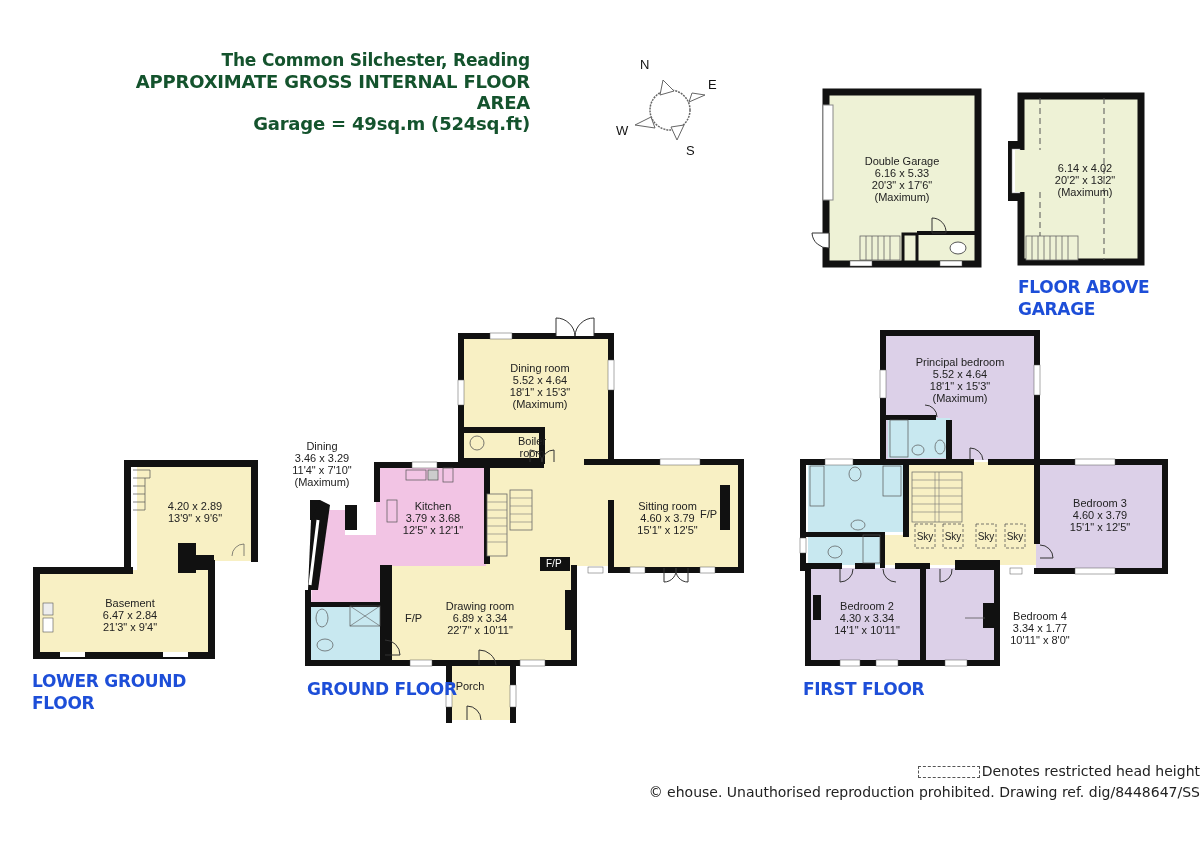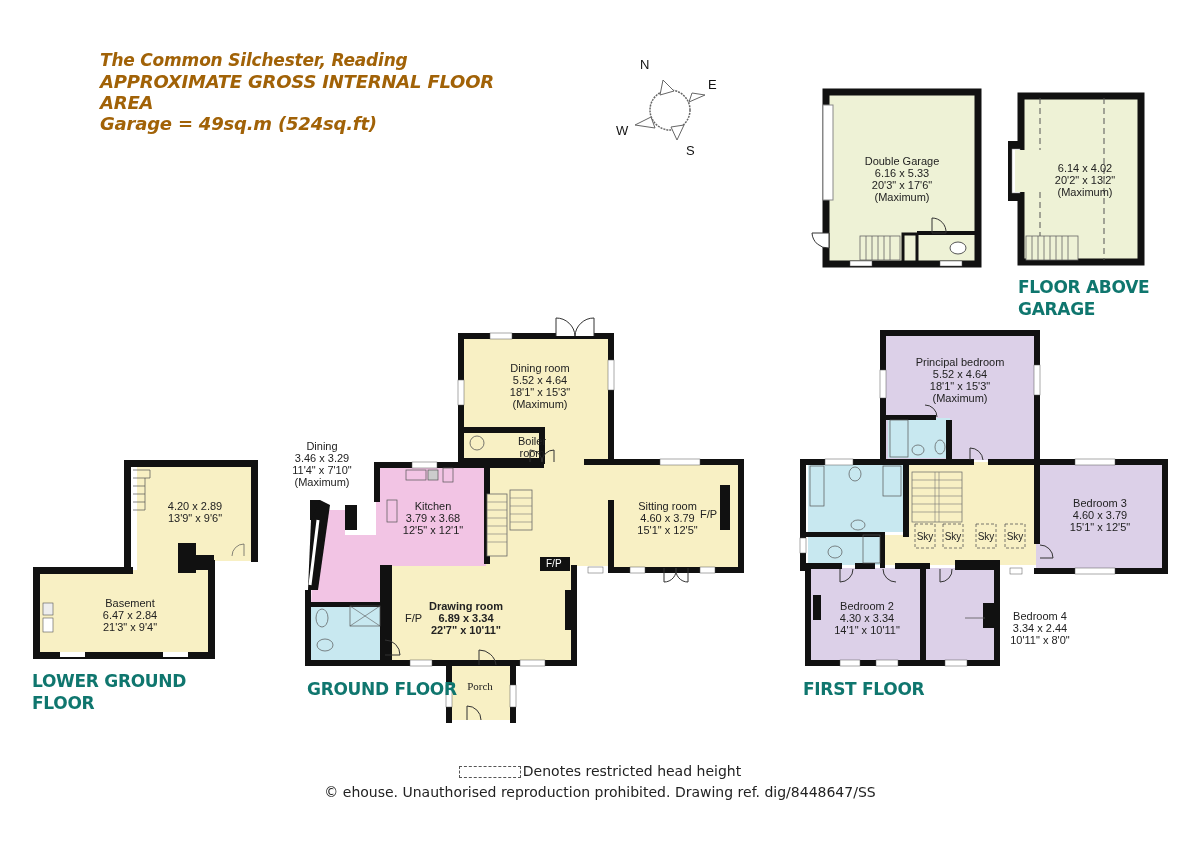--- a/index.html
+++ b/index.html
@@ -1,23 +1,23 @@
 <!DOCTYPE html>
 <html><head>
 <meta charset="utf-8">
 <style>
   html,body{margin:0;padding:0;background:#fff;}
   body{width:1200px;height:848px;position:relative;overflow:hidden;font-family:"DejaVu Sans",sans-serif;color:#111;}
   .abs{position:absolute;}
-  .title{position:absolute;left:100px;top:50px;width:430px;text-align:left;font-family:"DejaVu Sans",sans-serif;font-weight:bold;color:#a16207;font-style:italic;}
+  .title{position:absolute;left:100px;top:50px;width:430px;text-align:right;font-family:"DejaVu Sans",sans-serif;font-weight:bold;color:#14532d;}
   .title div{font-size:18px;line-height:21px;letter-spacing:-0.2px;}
   .title .t1{font-weight:normal;font-size:17px;font-weight:600;}
-  .floor-label{position:absolute;font-family:"DejaVu Sans",sans-serif;font-weight:bold;font-size:17px;line-height:22px;color:#0f766e;letter-spacing:-0.3px;}
+  .floor-label{position:absolute;font-family:"DejaVu Sans",sans-serif;font-weight:bold;font-size:17px;line-height:22px;color:#1d4ed8;letter-spacing:-0.3px;}
   .room-label{position:absolute;text-align:center;font-family:"Liberation Sans",sans-serif;font-size:11px;line-height:12px;color:#222;white-space:nowrap;}
-  .footer{position:absolute;left:0;width:1200px;text-align:center;font-family:"DejaVu Sans",sans-serif;font-size:14px;color:#222;}
+  .footer{position:absolute;left:0;width:1200px;text-align:right;font-family:"DejaVu Sans",sans-serif;font-size:14px;color:#222;}
   .dashbox{display:inline-block;width:60px;height:10px;border:1px dashed #555;vertical-align:middle;margin-right:2px;}
   svg{position:absolute;left:0;top:0;}
 </style>
 </head>
 <body>
 
 <div class="title">
   <div class="t1">The Common Silchester, Reading</div>
   <div>APPROXIMATE GROSS INTERNAL FLOOR AREA</div>
   <div>Garage = 49sq.m (524sq.ft)</div>
@@ -253,26 +253,26 @@
 <div class="room-label" style="left:393px;top:500px;width:80px;">
   <div>Kitchen</div>
   <div>3.79 x 3.68</div>
   <div>12'5" x 12'1"</div>
 </div>
 <div class="room-label" style="left:620px;top:500px;width:95px;">
   <div>Sitting room</div>
   <div>4.60 x 3.79</div>
   <div>15'1" x 12'5"</div>
 </div>
-<div class="room-label" style="left:416px;top:600px;width:100px;font-weight:bold;">
+<div class="room-label" style="left:430px;top:600px;width:100px;">
   <div>Drawing room</div>
   <div>6.89 x 3.34</div>
   <div>22'7" x 10'11"</div>
 </div>
-<div class="room-label" style="left:455px;top:680px;width:50px;font-family:Liberation Serif, serif;">
+<div class="room-label" style="left:445px;top:680px;width:50px;">
   <div>Porch</div>
 </div>
 <div class="room-label" style="left:700px;top:508px;">F/P</div>
 <div class="room-label" style="left:546px;top:558px;font-size:10px;color:#fff;">F/P</div>
 <div class="room-label" style="left:405px;top:612px;">F/P</div>
 <div class="floor-label" style="left:307px;top:678px;">GROUND FLOOR</div>
 
 <div class="abs" style="left:0;top:0;width:1200px;height:848px;pointer-events:none;">
   <svg width="1200" height="848">
 
@@ -373,21 +373,21 @@
   <div>4.60 x 3.79</div>
   <div>15'1" x 12'5"</div>
 </div>
 <div class="room-label" style="left:822px;top:600px;width:90px;">
   <div>Bedroom 2</div>
   <div>4.30 x 3.34</div>
   <div>14'1" x 10'11"</div>
 </div>
 <div class="room-label" style="left:1005px;top:610px;width:70px;">
   <div>Bedroom 4</div>
-  <div>3.34 x 2.44</div>
+  <div>3.34 x 1.77</div>
   <div>10'11" x 8'0"</div>
 </div>
 <div class="room-label" style="left:915px;top:531px;width:20px;font-size:10px;">Sky</div>
 <div class="room-label" style="left:943px;top:531px;width:20px;font-size:10px;">Sky</div>
 <div class="room-label" style="left:976px;top:531px;width:20px;font-size:10px;">Sky</div>
 <div class="room-label" style="left:1005px;top:531px;width:20px;font-size:10px;">Sky</div>
 <div class="floor-label" style="left:803px;top:678px;">FIRST FLOOR</div>
 
 <div class="footer" style="top:763px;">
   <span class="dashbox"></span><span>Denotes restricted head height</span>

